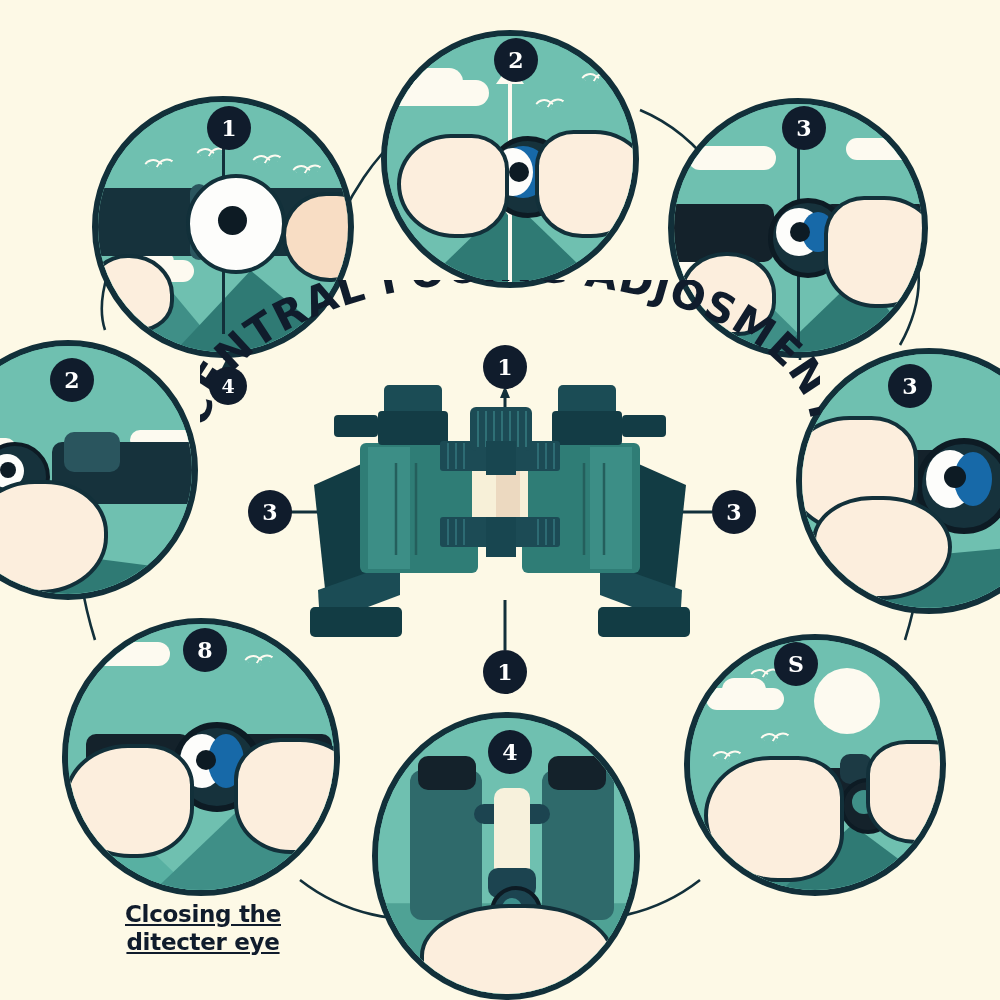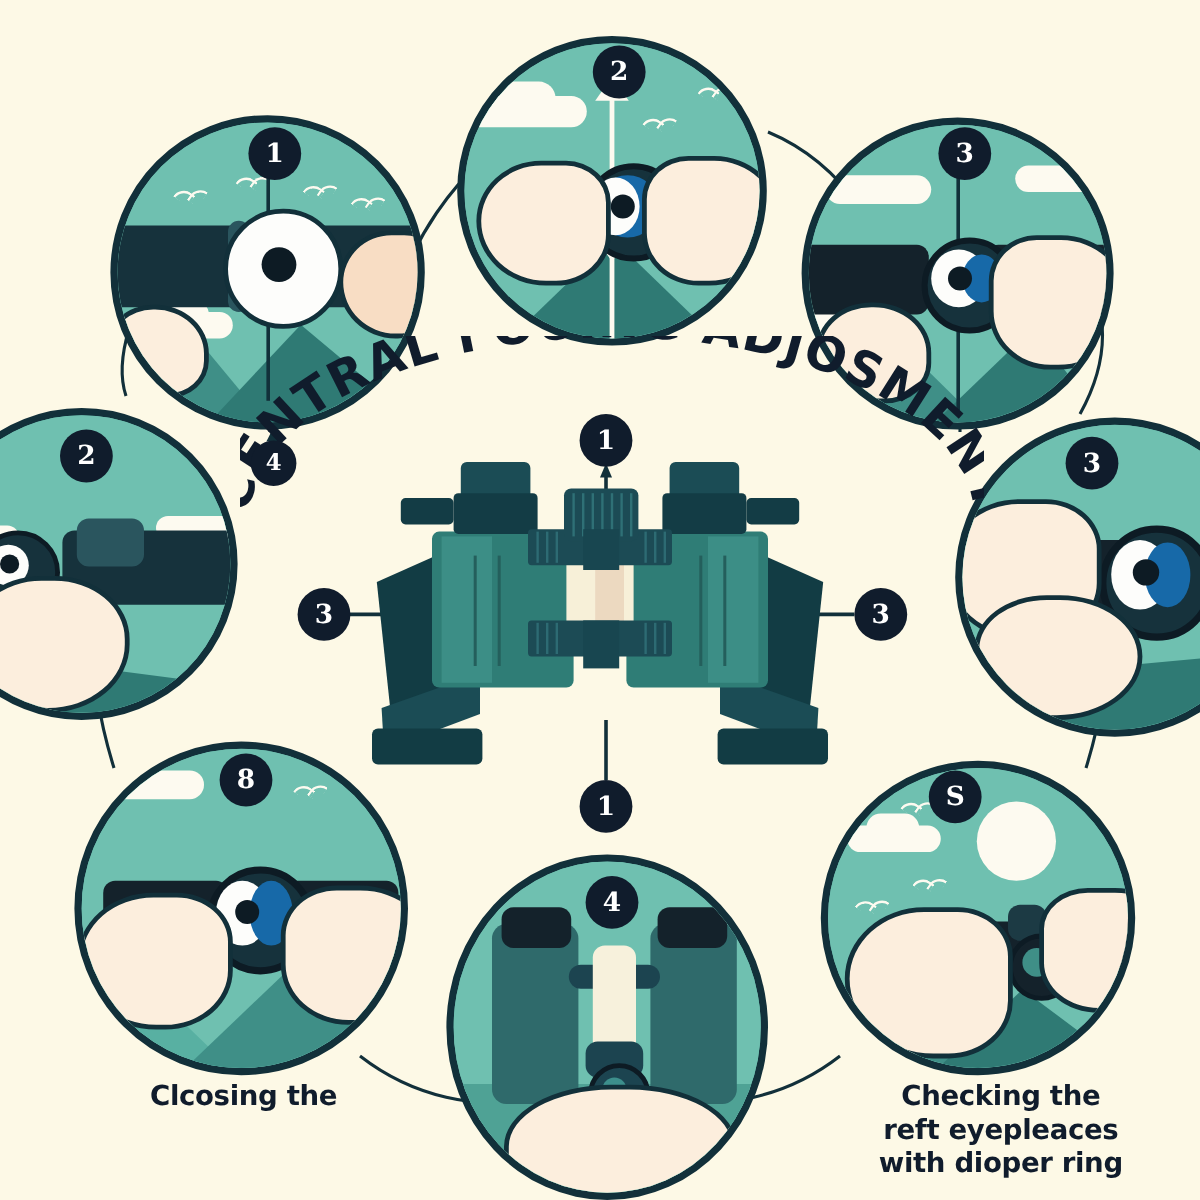--- a/index.html
+++ b/index.html
@@ -388,22 +388,18 @@
       <textPath href="#arc" startOffset="50%" text-anchor="middle" id="titleTextPath">CENTRAL FOUING ADJOSMENT</textPath>
     </text>
   </svg>
 
   <div class="badge" style="left:483px;top:345px;">1</div>
   <div class="badge" style="left:483px;top:650px;">1</div>
   <div class="badge" style="left:248px;top:490px;">3</div>
   <div class="badge" style="left:712px;top:490px;">3</div>
   <div class="badge sm" style="left:209px;top:367px;">4</div>
 
-  <div class="caption" style="left:78px;top:900px;width:250px;">
+  <div class="caption" style="left:78px;top:900px;width:250px;text-decoration:underline;">
     <div>Clcosing the</div>
-  </div>
-  <div class="caption" style="left:700px;top:900px;width:268px;">
-    <div>Checking the</div>
-    <div>reft eyepleaces</div>
-    <div>with dioper ring</div>
+    <div>ditecter eye</div>
   </div>
 
 </div>
 
 </body></html>

